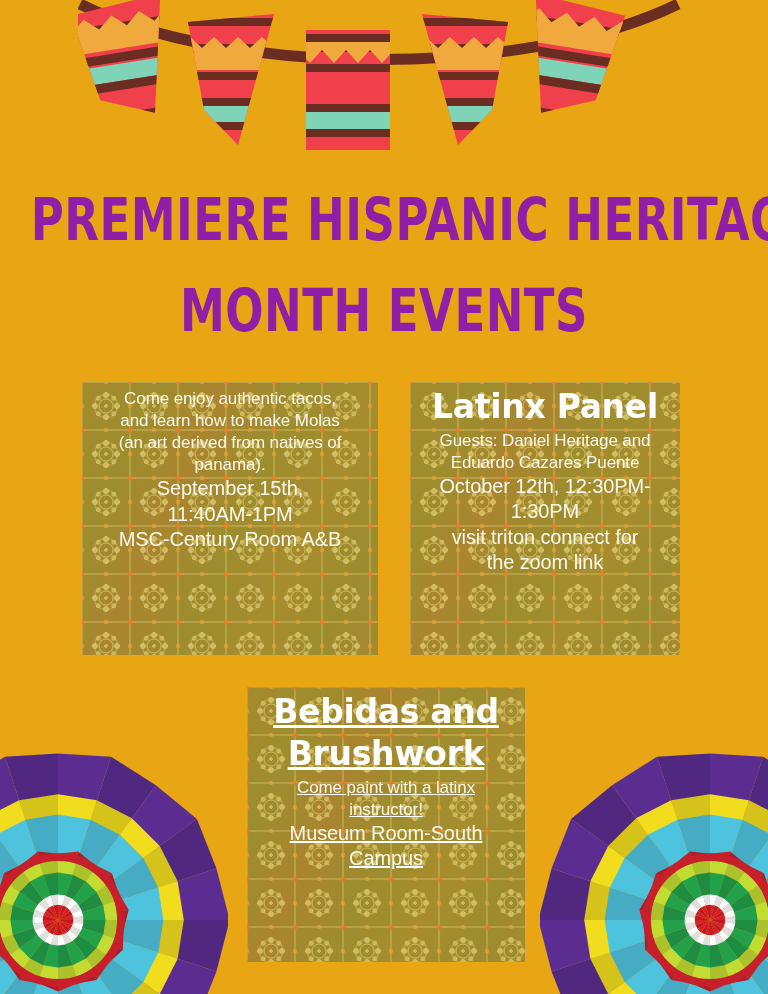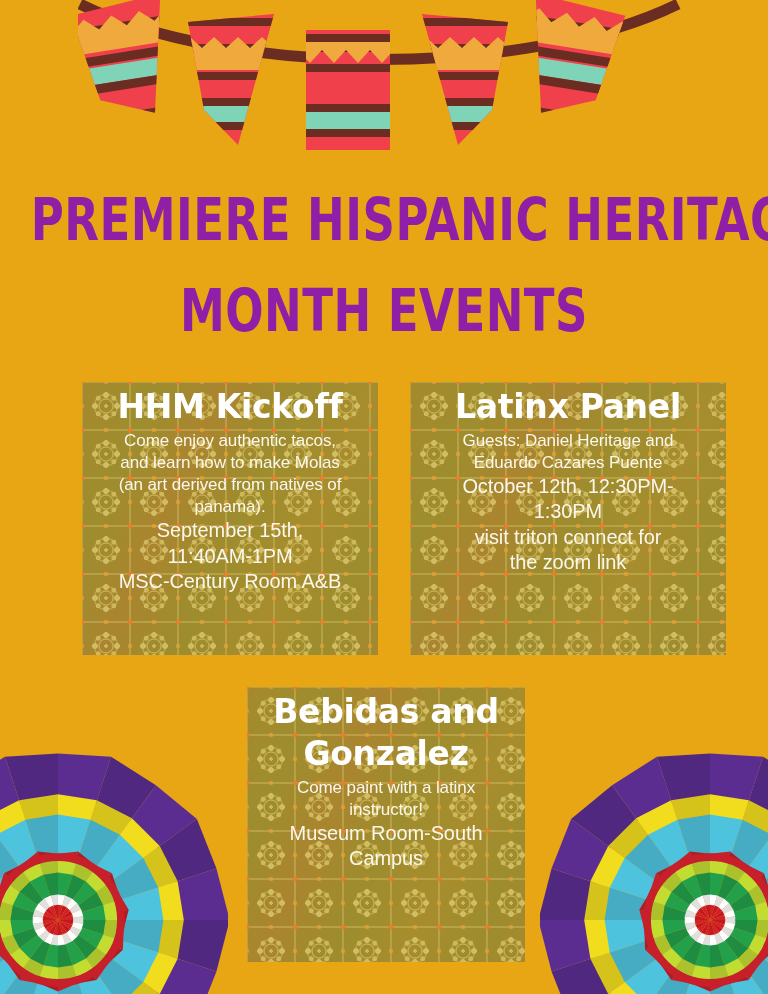--- a/index.html
+++ b/index.html
@@ -127,22 +127,22 @@
     font-weight:400;
     letter-spacing:-0.1px;
     white-space:nowrap;
   }
   .card-line.small {
     font-size:17px;
     line-height:1.3;
   }
 
   #card-hhm-kickoff   { left:82px;  top:382px; width:296px; }
-  #card-latinx-panel  { left:410px; top:382px; width:316px; }
-  #card-bebidas       { left:247px; top:687px; width:278px; }
+  #card-latinx-panel  { left:410px; top:382px; width:270px; }
+  #card-bebidas       { left:247px; top:687px; width:278px;text-decoration:underline; }
 
   #card-hhm-kickoff   .card-bg { height:273px; }
   #card-latinx-panel  .card-bg { height:273px; }
   #card-bebidas       .card-bg { height:275px; }
 
   
   .rosette { position:absolute; pointer-events:none; }
   #rosette-left  { left:-112px; bottom:-96px; width:340px; height:340px; }
   #rosette-right { right:-112px; bottom:-96px; width:340px; height:340px; }
 </style>
@@ -231,21 +231,20 @@
   </div>
 
   <div class="title-block">
     <div class="title-line">Premiere Hispanic Heritage</div>
     <div class="title-line second">Month Events</div>
   </div>
 
   <div class="card" id="card-hhm-kickoff">
     <div class="card-bg"></div>
     <div class="card-inner">
-      <div class="card-title">HHM Kickoff</div>
       <div class="card-line small">Come enjoy authentic tacos,</div>
       <div class="card-line small">and learn how to make Molas</div>
       <div class="card-line small">(an art derived from natives of</div>
       <div class="card-line small">panama).</div>
       <div class="card-line">September 15th,</div>
       <div class="card-line">11:40AM-1PM</div>
       <div class="card-line">MSC-Century Room A&amp;B</div>
     </div>
   </div>
 
@@ -259,21 +258,21 @@
       <div class="card-line">1:30PM</div>
       <div class="card-line">visit triton connect for</div>
       <div class="card-line">the zoom link</div>
     </div>
   </div>
 
   <div class="card" id="card-bebidas">
     <div class="card-bg"></div>
     <div class="card-inner">
       <div class="card-title">Bebidas and</div>
-      <div class="card-title">Gonzalez</div>
+      <div class="card-title">Brushwork</div>
       <div class="card-line small">Come paint with a latinx</div>
       <div class="card-line small">instructor!</div>
       <div class="card-line">Museum Room-South</div>
       <div class="card-line">Campus</div>
     </div>
   </div>
 
   <div class="rosette" id="rosette-left">
     <svg width="340" height="340" viewBox="0 0 200 200" xmlns="http://www.w3.org/2000/svg">
       <g class="rosette-art">

